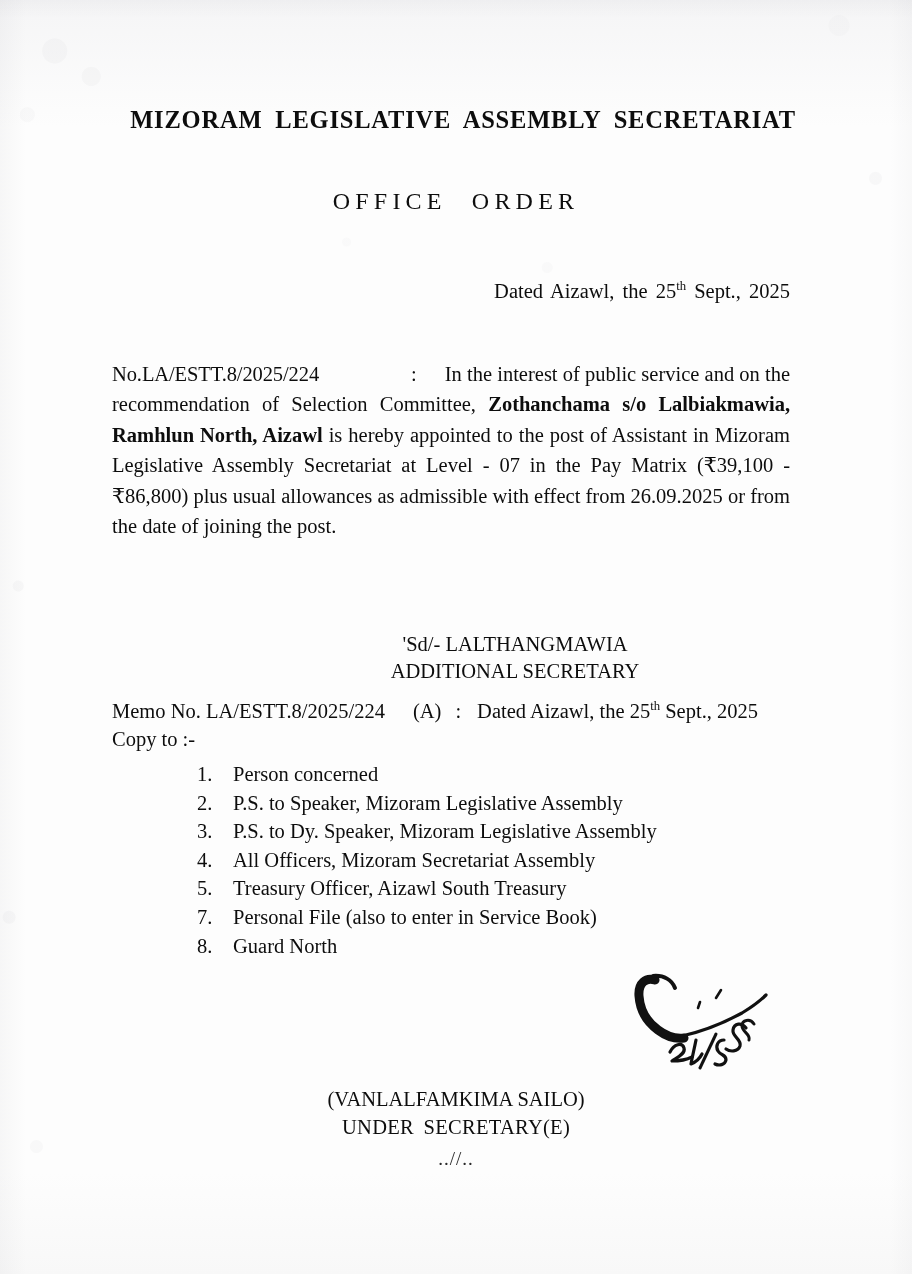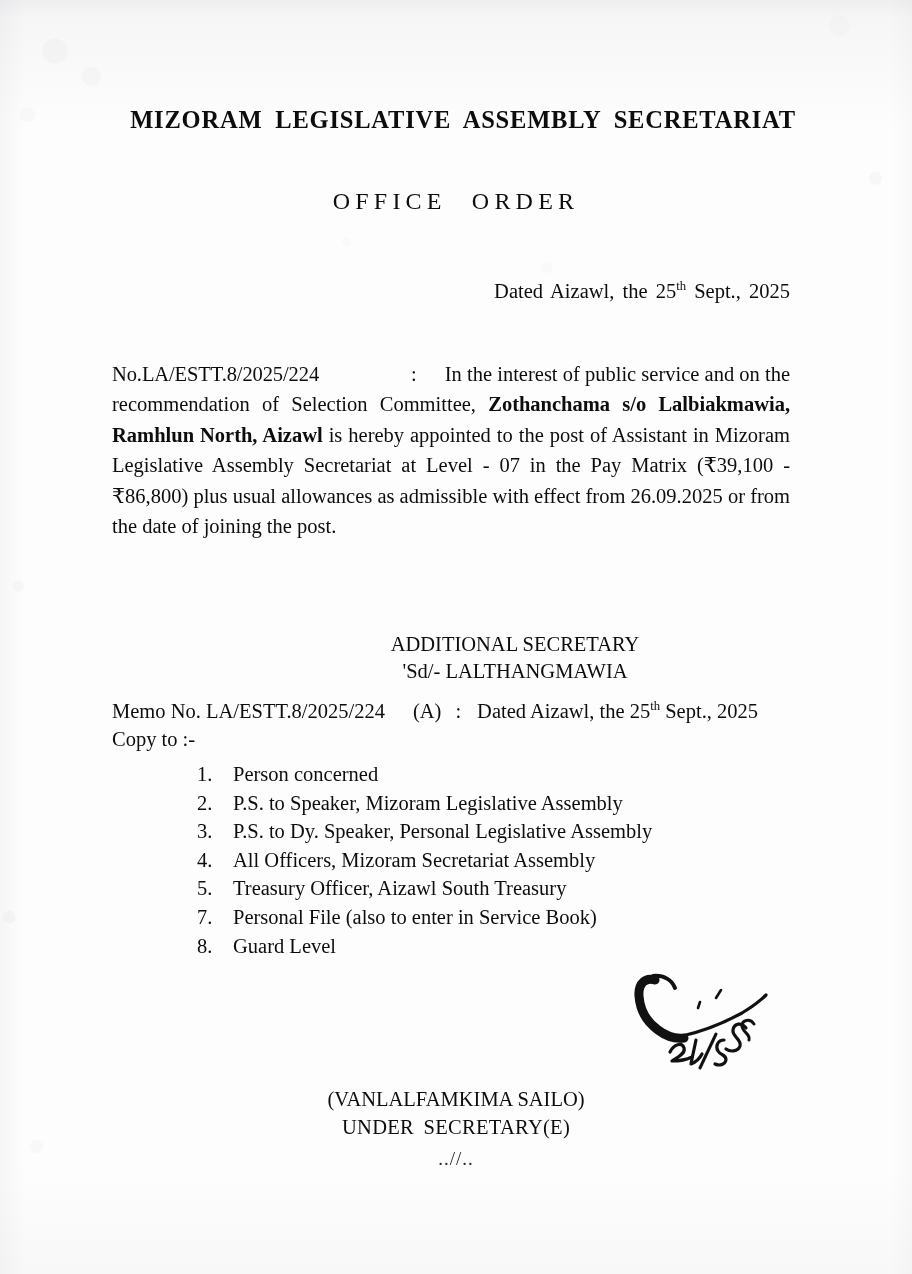--- a/index.html
+++ b/index.html
@@ -174,38 +174,38 @@
 
   <div class="abs date-line">
     <span>Dated  Aizawl,  the  25</span><sup>th</sup><span> Sept., 2025</span>
   </div>
 
   <div class="abs body-para">
     <span class="lead-no">No.LA/ESTT.8/2025/224</span><span class="colon-gap"></span><span>:</span><span class="after-colon"></span><span>In  the  interest  of  public service  and  on   the   recommendation   of   Selection   Committee,  </span><b>Zothanchama s/o Lalbiakmawia, Ramhlun North, Aizawl</b><span> is  hereby  appointed  to  the  post  of  Assistant  in  Mizoram  Legislative  Assembly  Secretariat at  Level - 07 in the  Pay  Matrix  (₹39,100 - ₹86,800)  plus  usual  allowances  as  admissible  with  effect  from  26.09.2025  or  from the  date of  joining  the post.</span>
   </div>
 
   <div class="abs sig-block">
+    <div>'Sd/- LALTHANGMAWIA</div>
     <div>ADDITIONAL SECRETARY</div>
-    <div>'Sd/- LALTHANGMAWIA</div>
   </div>
 
   <div class="abs memo-line">
     <span>Memo No. LA/ESTT.8/2025/224</span><span class="gap-a"></span><span>(A)</span><span class="gap-b"></span><span>:</span><span class="gap-c"></span><span>Dated Aizawl,  the 25</span><sup>th</sup><span> Sept., 2025</span>
   </div>
 
   <div class="abs copy-to">Copy to  :-</div>
 
   <ul class="abs copy-list">
     <li><span class="num">1.</span><span>Person  concerned</span></li>
     <li><span class="num">2.</span><span>P.S. to  Speaker,  Mizoram  Legislative  Assembly</span></li>
-    <li><span class="num">3.</span><span>P.S. to  Dy. Speaker,  Personal  Legislative  Assembly</span></li>
+    <li><span class="num">3.</span><span>P.S. to  Dy. Speaker,  Mizoram  Legislative  Assembly</span></li>
     <li><span class="num">4.</span><span>All Officers,  Mizoram  Secretariat  Assembly</span></li>
     <li><span class="num">5.</span><span>Treasury  Officer,  Aizawl  South  Treasury</span></li>
     <li><span class="num">7.</span><span>Personal  File  (also  to  enter  in  Service  Book)</span></li>
-    <li><span class="num">8.</span><span>Guard  Level</span></li>
+    <li><span class="num">8.</span><span>Guard  North</span></li>
   </ul>
 
   <svg class="abs signature-art" viewBox="0 0 190 105">
     <g fill="none" stroke="#111111" stroke-linecap="round" stroke-linejoin="round">
       <path d="M35 12 C26 9, 18 15, 19 28 C20 42, 27 54, 38 62 C46 68, 56 71, 64 70" stroke-width="9"></path>
       <path d="M33 8 C44 7, 52 12, 55 20" stroke-width="4"></path>
       <path d="M62 68 C80 64, 100 57, 122 45 C132 39, 140 33, 146 27" stroke-width="3.2"></path>
       <path d="M78 40 L80 34" stroke-width="2.6"></path>
       <path d="M96 30 L101 22" stroke-width="2.6"></path>
       <path d="M50 84 C54 76, 62 74, 64 80 C66 86, 56 90, 52 93 C58 93, 66 92, 72 89" stroke-width="3.2"></path>

